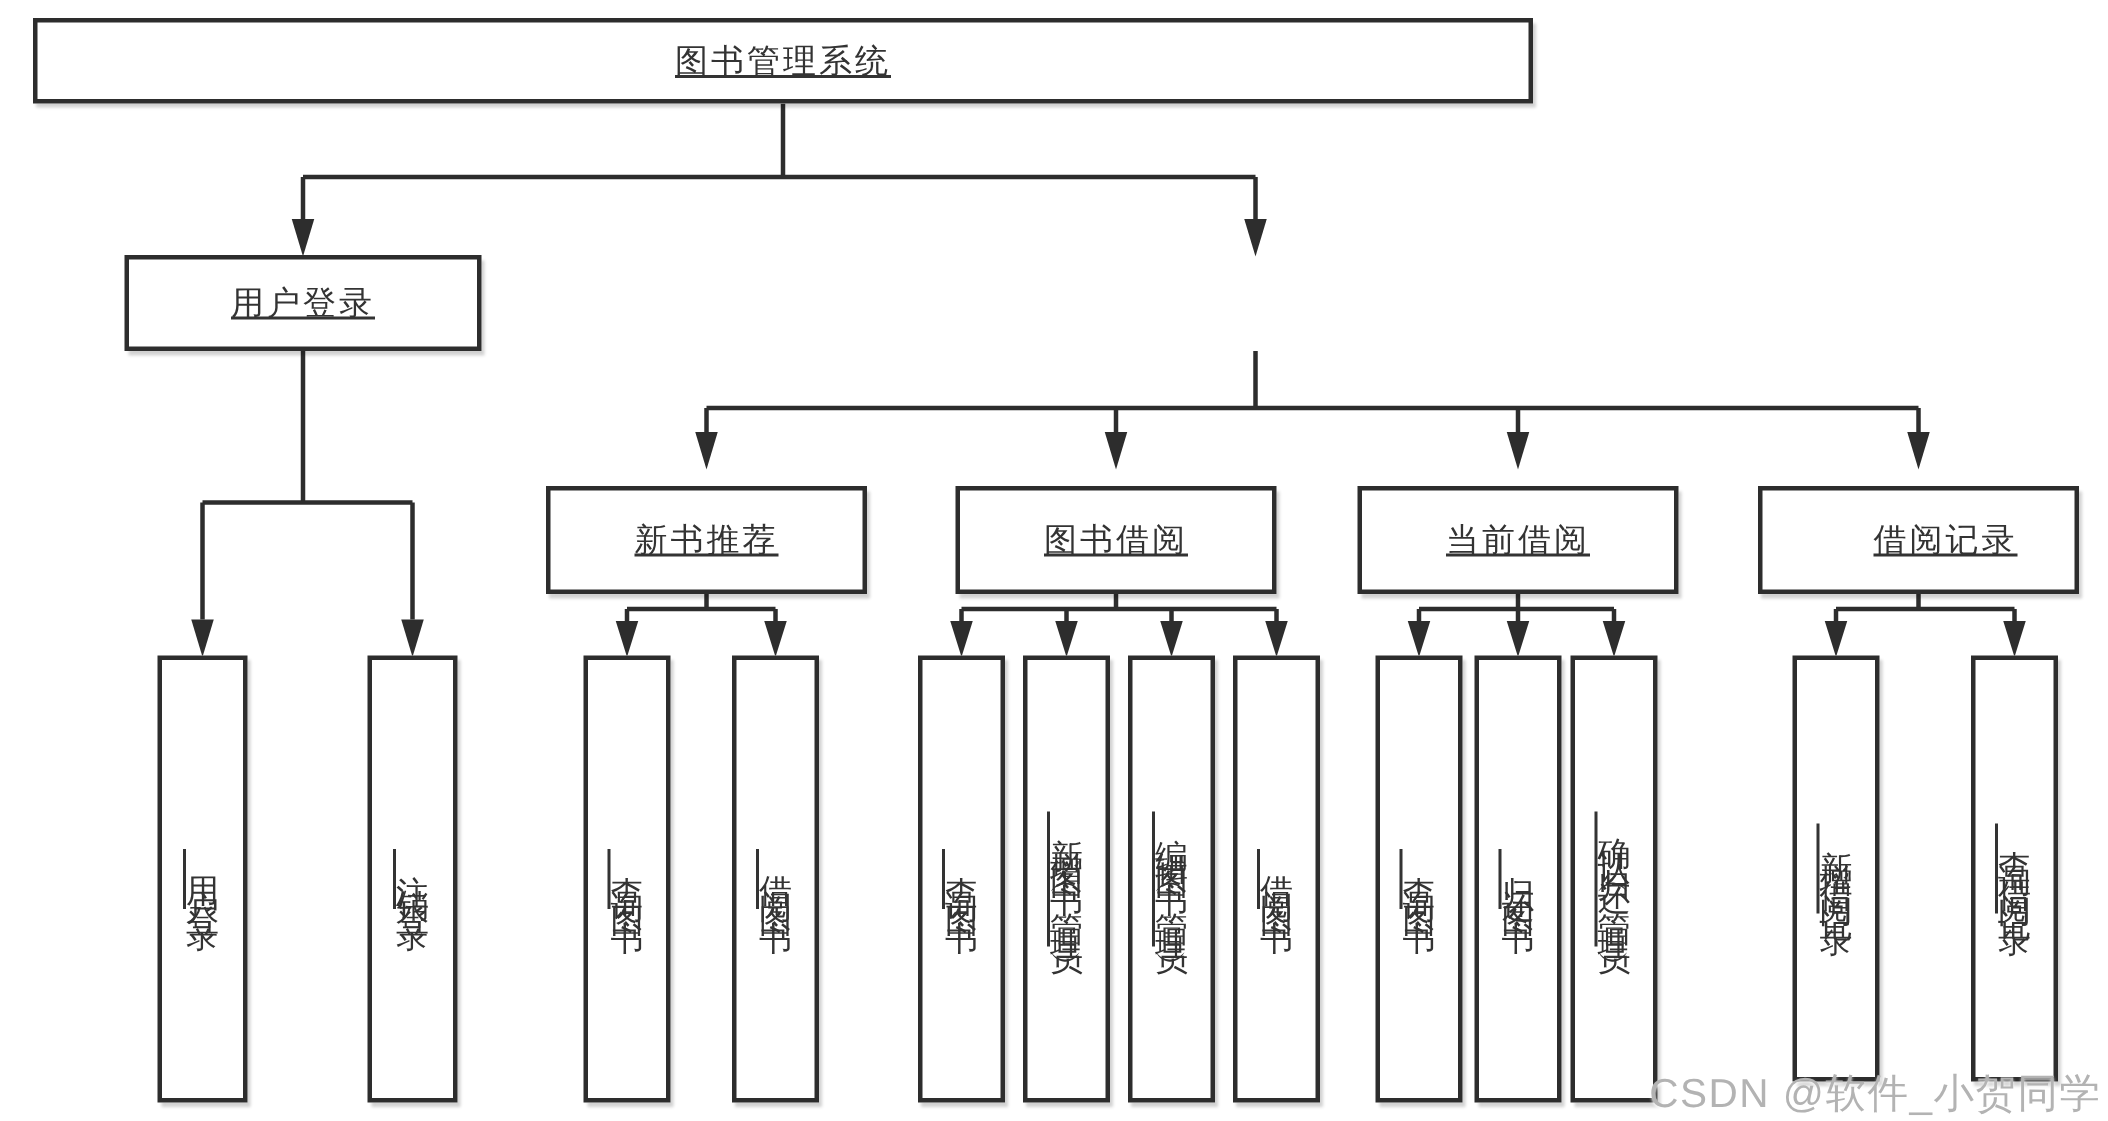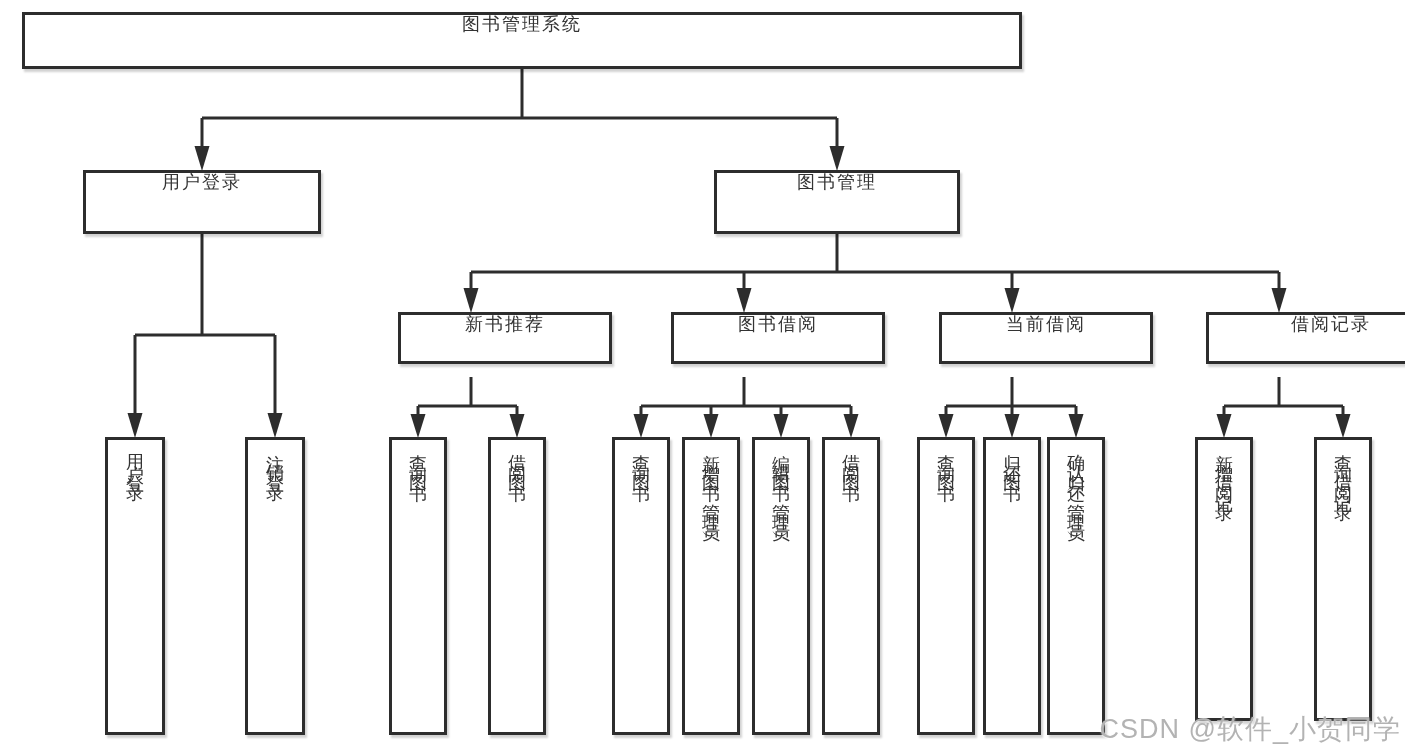--- a/index.html
+++ b/index.html
@@ -20,40 +20,41 @@
   }
   .wires{position:absolute;left:0;top:0;width:1405px;height:747px;}
   .wires path{stroke:var(--line);stroke-width:3;fill:none;}
   .wires polygon{fill:var(--line);stroke:none;}
   .box{
     position:absolute;
     box-sizing:border-box;
     background:var(--fill);
     border:3px solid var(--border);
     box-shadow:2px 3px 2px rgba(0,0,0,0.18);
-    display:flex;justify-content:center;
+    display:flex;align-items:center;justify-content:center;
     color:var(--text);
-    font-size:18px;
+    font-size:22px;
     letter-spacing:2px;
     line-height:1;
+    text-decoration:underline;
   }
   .leaf span{
     writing-mode:vertical-rl;
     text-orientation:mixed;
     letter-spacing:10px;
     line-height:1;
     white-space:nowrap;
   }
   
   .n-root{left:22px;top:12px;width:1000px;height:57px;}
   
   .n-user{left:83px;top:170px;width:238px;height:64px;}
   .n-mgmt{left:714px;top:170px;width:246px;height:64px;}
   
-  .n-sec{top:312px;width:214px;height:52px;margin-left:34px;}
+  .n-sec{top:324px;width:214px;height:72px;}
   .n-newbooks{left:364px;}
   .n-borrow{left:637px;}
   .n-current{left:905px;}
   .n-records{left:1172px;padding-left:36px;}
   
   .leaf{top:437px;width:58px;height:298px;}
   .l-a1{left:105px;width:60px;}
   .l-a2{left:245px;width:60px;}
   .l-b1{left:389px;}
   .l-b2{left:488px;}
@@ -150,23 +151,20 @@
     </g>
   </svg>
 
   <div class="box n-root">
     <span>图书管理系统</span>
   </div>
 
   <div class="box n-user">
     <span>用户登录</span>
   </div>
-  <div class="box n-mgmt">
-    <span>图书管理</span>
-  </div>
 
   <div class="box n-sec n-newbooks">
     <span>新书推荐</span>
   </div>
   <div class="box n-sec n-current">
     <span>当前借阅</span>
   </div>
   <div class="box n-sec n-borrow">
     <span>图书借阅</span>
   </div>

